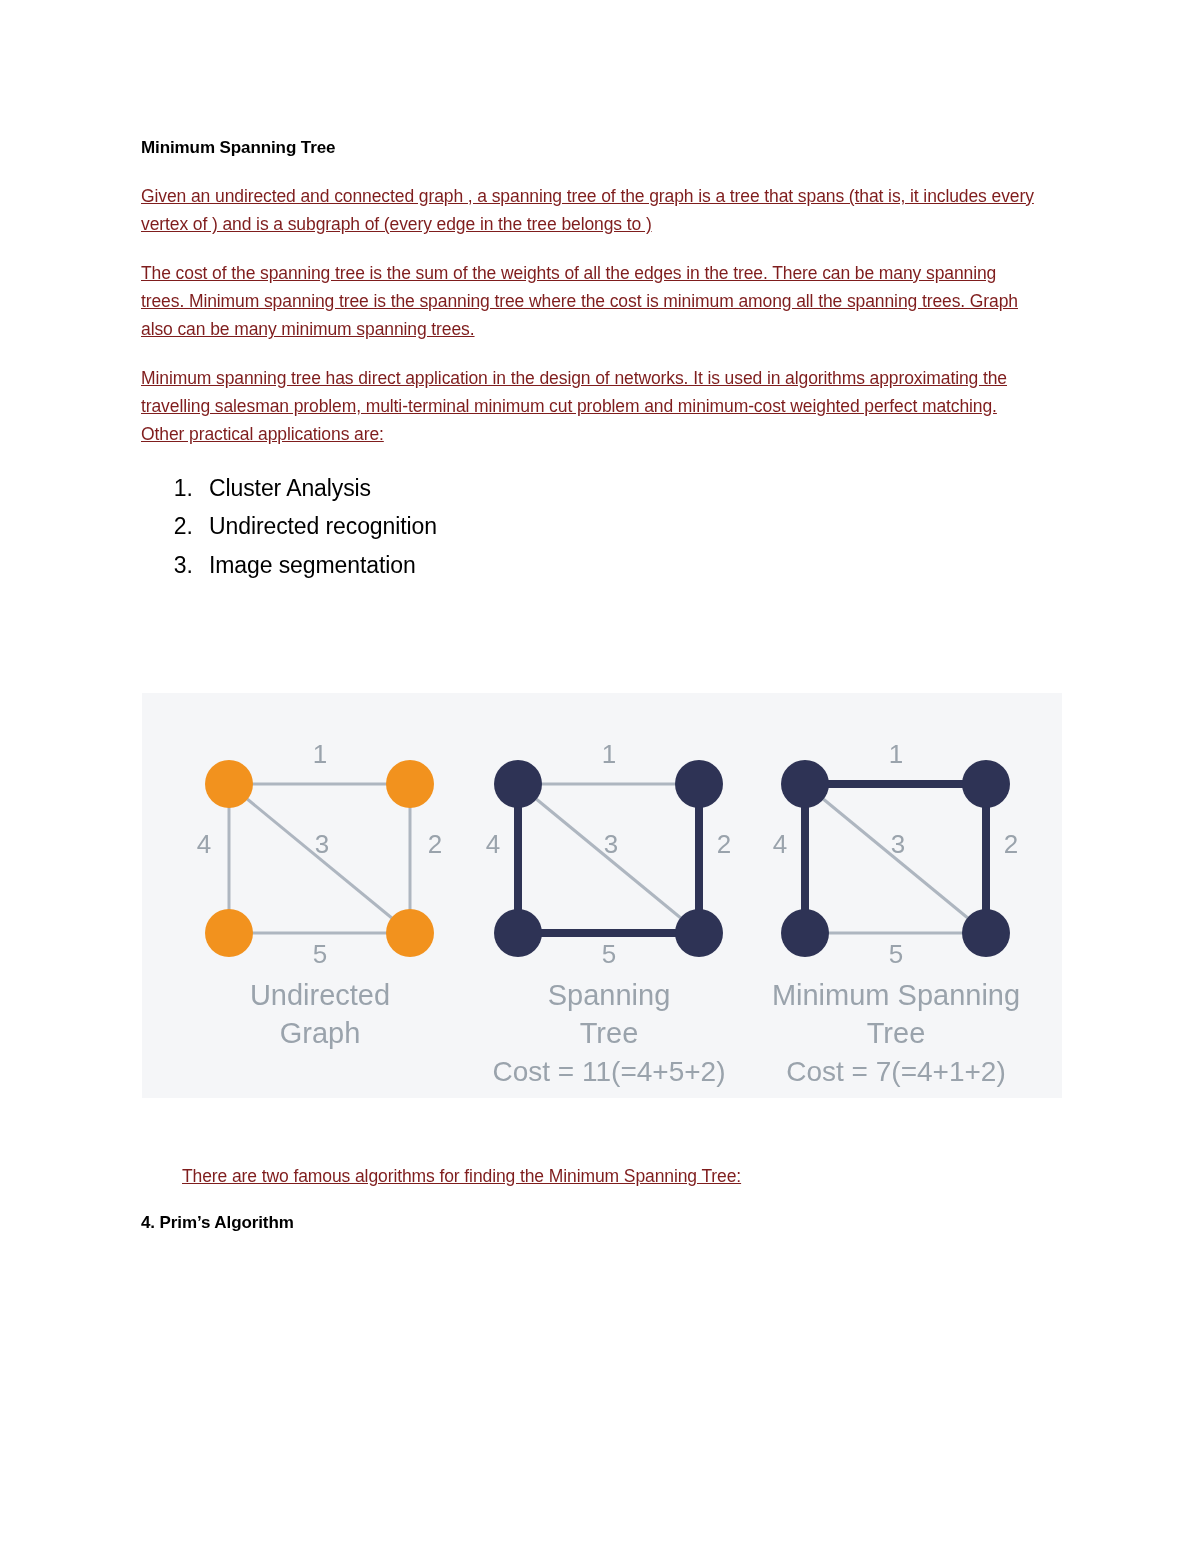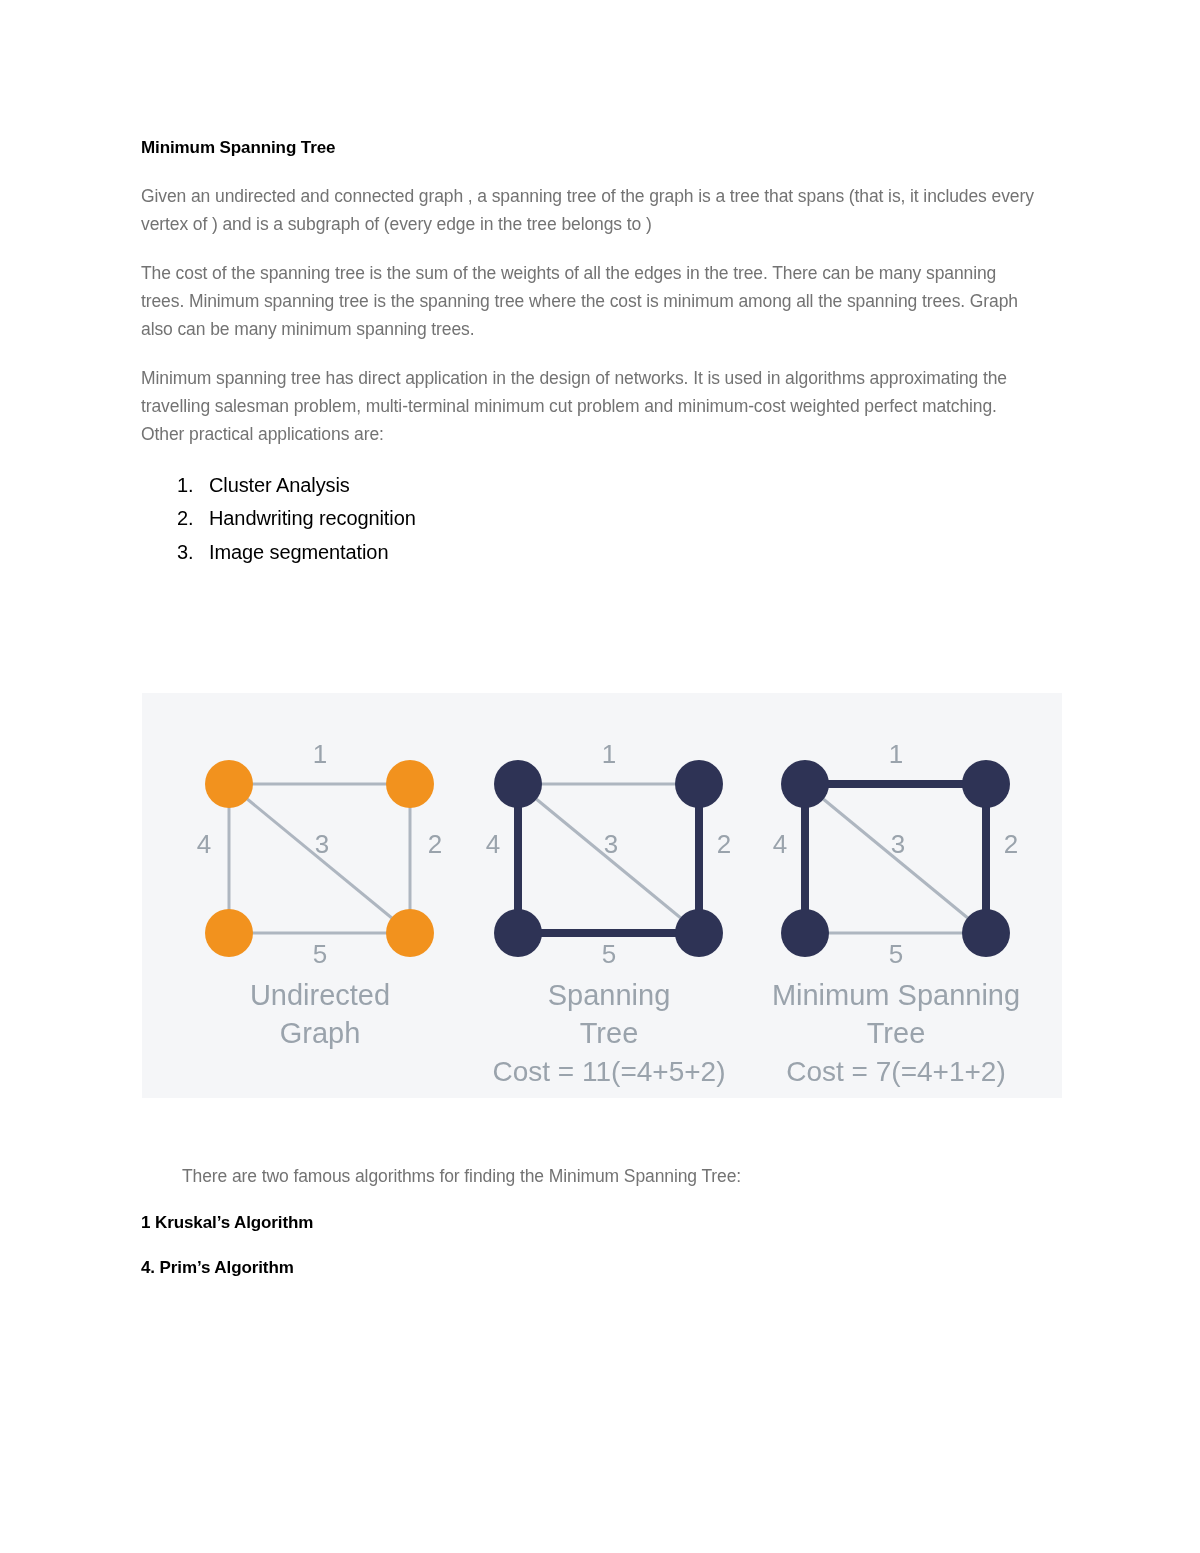--- a/index.html
+++ b/index.html
@@ -38,27 +38,28 @@
     margin: 0 0 22px 0;
     letter-spacing: -0.1px;
   }
 
   p.body-text {
     font-size: 17.5px;
     font-weight: normal;
     line-height: 1.62;
     margin: 0 0 20px 0;
     letter-spacing: -0.1px;
-    color: #737373;
+    color: #7f1d1d;
+    text-decoration: underline;
   }
 
   ol.app-list {
     margin: 14px 0 0 0;
     padding-left: 58px;
-    font-size: 20px;
+    font-size: 23px;
     line-height: 1.68;
     letter-spacing: -0.1px;
   }
   ol.app-list li {
     padding-left: 10px;
     font-weight: 500;
   }
 
   
   .figure-wrap {
@@ -94,21 +95,21 @@
 
     <p class="body-text">Given an undirected and connected graph , a spanning tree of the graph  is a tree that spans  (that is, it includes every vertex of ) and is a subgraph of  (every edge in the tree belongs to )</p>
 
 
     <p class="body-text">The cost of the spanning tree is the sum of the weights of all the edges in the tree. There can be many spanning trees. Minimum spanning tree is the spanning tree where the cost is minimum among all the spanning trees. Graph also can be many minimum spanning trees.</p>
 
     <p class="body-text">Minimum spanning tree has direct application in the design of networks. It is used in algorithms approximating the travelling salesman problem, multi-terminal minimum cut problem and minimum-cost weighted perfect matching. Other practical applications are:</p>
 
     <ol class="app-list">
       <li>Cluster Analysis</li>
-      <li>Handwriting recognition</li>
+      <li>Undirected recognition</li>
       <li>Image segmentation</li>
     </ol>
 
   </div>
 
   <div class="figure-wrap">
     <svg class="figure-svg" viewBox="0 0 920 405" xmlns="http://www.w3.org/2000/svg">
 
       <g>
 
@@ -171,17 +172,16 @@
         <text class="cap" x="754" y="312" fill="#9aa3ac" font-size="29" text-anchor="middle">Minimum Spanning</text>
         <text class="cap" x="754" y="350" fill="#9aa3ac" font-size="29" text-anchor="middle">Tree</text>
         <text class="cap" x="754" y="388" fill="#9aa3ac" font-size="28" text-anchor="middle">Cost = 7(=4+1+2)</text>
       </g>
 
     </svg>
   </div>
 
   <div class="tail-text">
     <p class="body-text">There are two famous algorithms for finding the Minimum Spanning Tree:</p>
-    <p class="h-bold">1 Kruskal’s Algorithm</p>
     <p class="h-bold">4. Prim’s Algorithm</p>
   </div>
 
 </div>
 
 </body></html>

